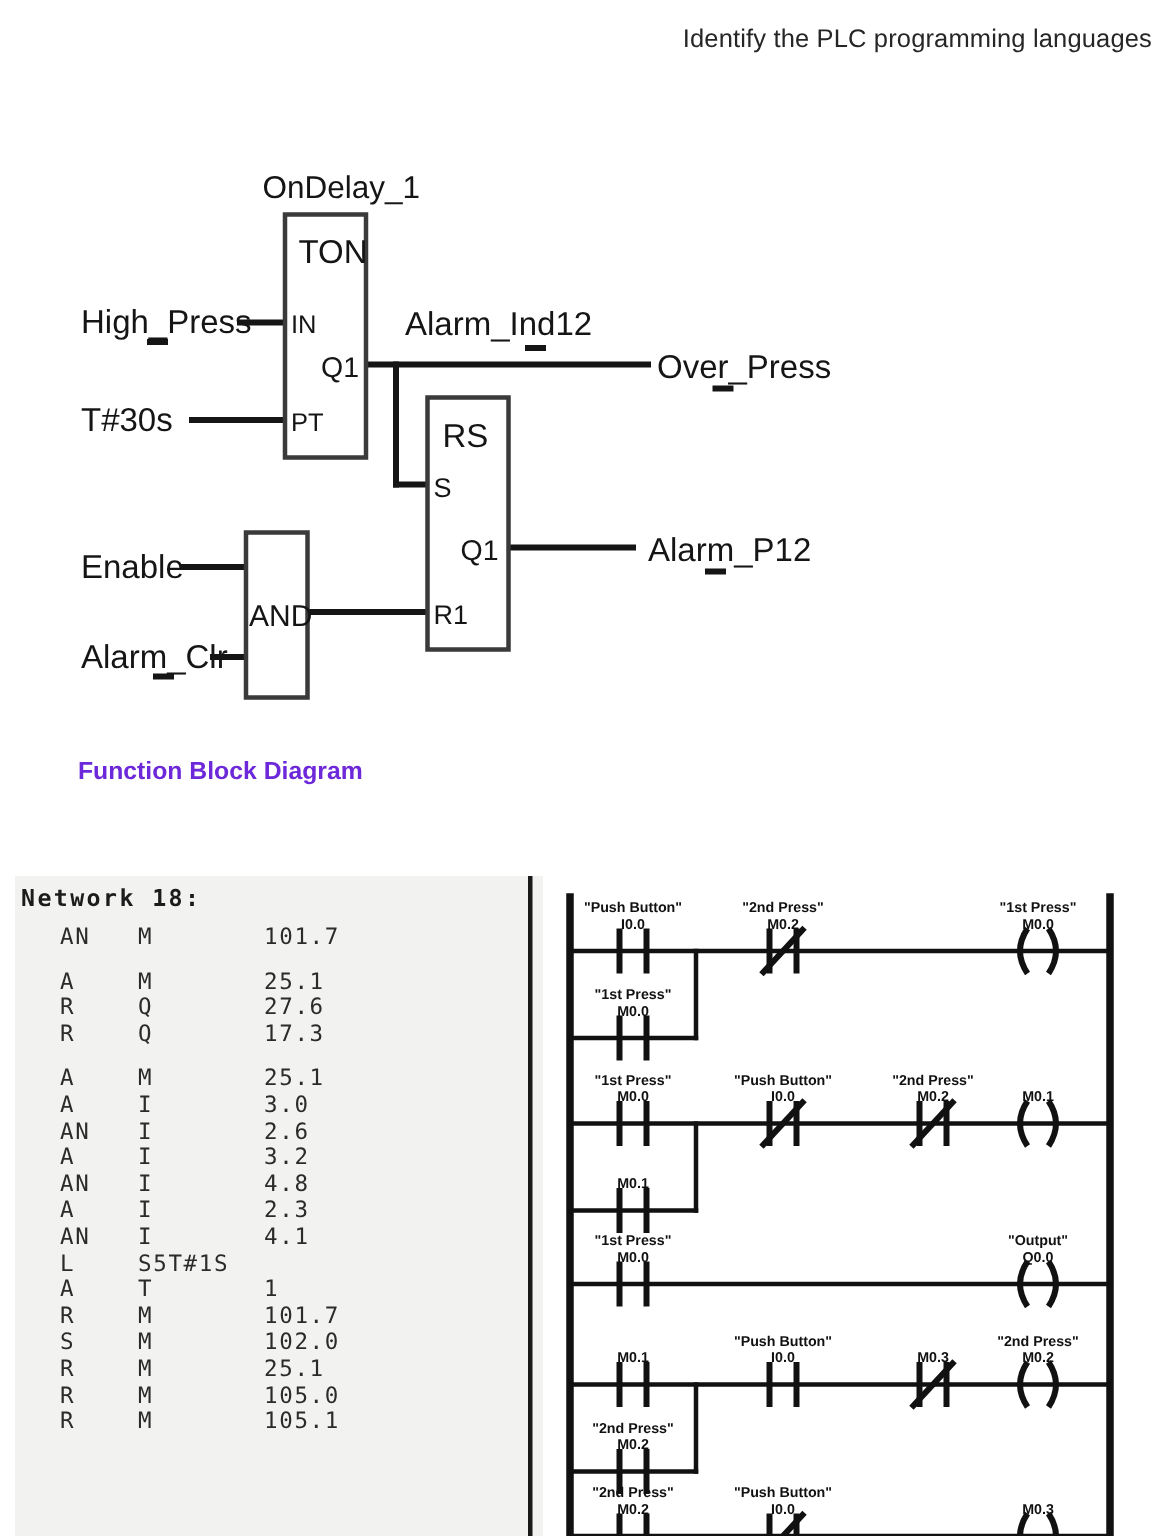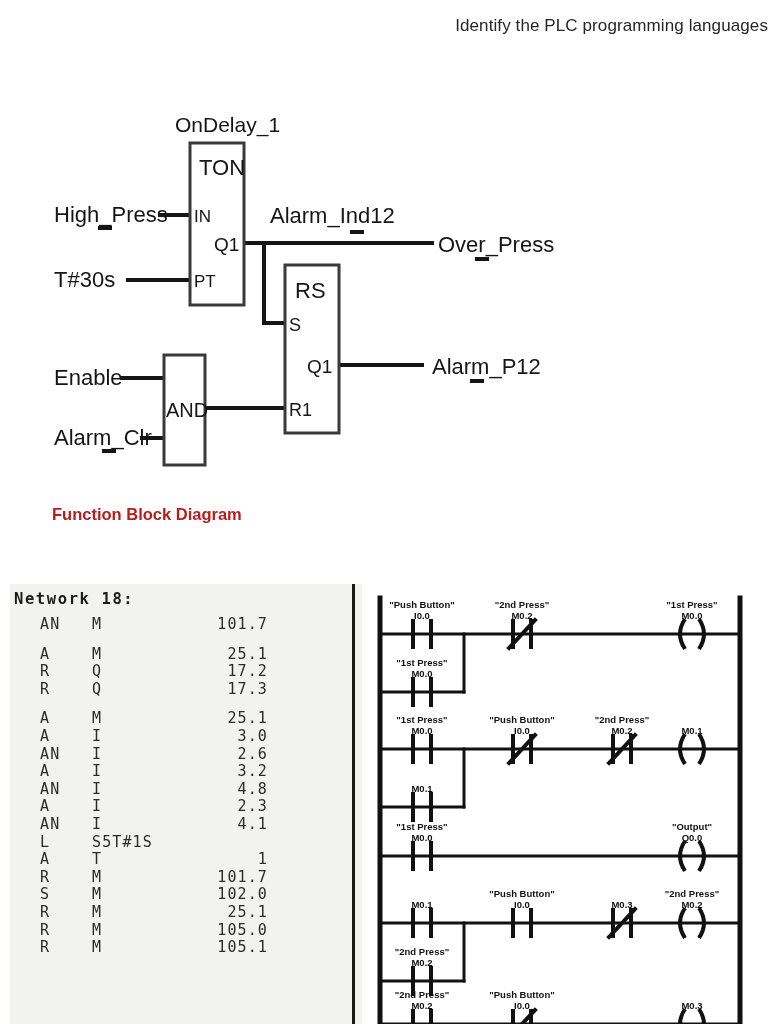--- a/index.html
+++ b/index.html
@@ -13,21 +13,21 @@
   
   .slide-title{
     position:absolute;left:0;top:16px;width:768px;text-align:right;
     font-size:17px;color:#262626;letter-spacing:.1px;
   }
 
   
   #fbd{position:absolute;left:0;top:95px;width:560px;height:400px;margin-left:42px;}
   #fbd svg{display:block;}
   .fbd-caption{
-    position:absolute;left:52px;top:505px;font-size:16.5px;font-weight:bold;color:#b91c1c;
+    position:absolute;left:52px;top:505px;font-size:16.5px;font-weight:bold;color:#6d28d9;
   }
 
   
   #stl{
     position:absolute;left:10px;top:584px;width:352px;height:440px;
     background:#f2f2f0;overflow:hidden;
   }
   #stl .net-header{
     font-family:"DejaVu Sans Mono","Liberation Mono",monospace;
     font-size:15.5px;font-weight:bold;color:#1c1c1c;
@@ -35,21 +35,21 @@
   }
   #stl table{
     border-collapse:collapse;
     font-family:"DejaVu Sans Mono","Liberation Mono",monospace;
     font-size:15px;color:#2b2b2b;letter-spacing:1.1px;
     margin-left:30px;
   }
   #stl td{padding:0;line-height:17.6px;white-space:pre;}
   #stl td.op{width:52px;}
   #stl td.opd{width:84px;}
-  #stl td.val{width:92px;text-align:right;}
+  #stl td.val{width:92px;text-align:left;}
   #stl tr.gap td{height:12px;line-height:12px;}
   .stl-rail{
     position:absolute;left:352px;top:584px;width:3px;height:440px;background:#1a1a1a;
   }
 
   
   #lad{position:absolute;left:372px;top:578px;width:396px;height:446px;overflow:hidden;}
   #lad svg{display:block;}
 </style>
 </head>
@@ -137,21 +137,21 @@
             <td colspan="3"></td>
           </tr>
           <tr>
             <td class="op">A</td>
             <td class="opd">M</td>
             <td class="val">25.1</td>
           </tr>
           <tr>
             <td class="op">R</td>
             <td class="opd">Q</td>
-            <td class="val">17.2</td>
+            <td class="val">27.6</td>
           </tr>
           <tr>
             <td class="op">R</td>
             <td class="opd">Q</td>
             <td class="val">17.3</td>
           </tr>
           <tr class="gap">
             <td colspan="3"></td>
           </tr>
           <tr>

